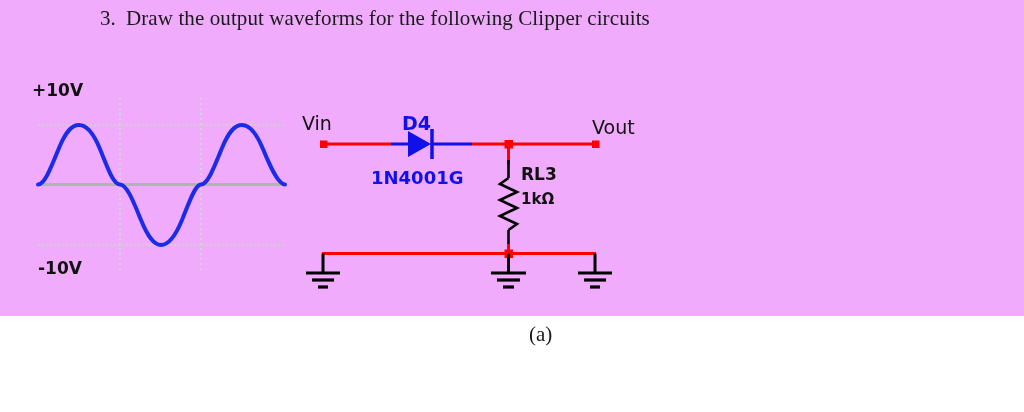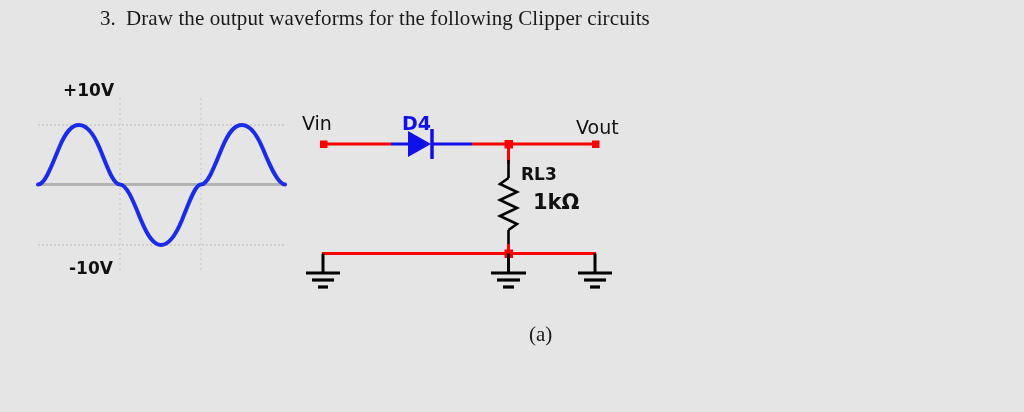--- a/index.html
+++ b/index.html
@@ -11,22 +11,22 @@
     width: 1024px;
     height: 412px;
     position: relative;
     font-family: "Liberation Sans", sans-serif;
     overflow: hidden;
   }
   .page {
     position: absolute;
     left: 0; top: 0;
     width: 1024px;
-    height: 412px;
-    background: #e5e5e5;
+    height: 316px;
+    background: #f0abfc;
   }
 
   
   .question {
     position: absolute;
     left: 100px;
     top: 6px;
     font-family: "Liberation Serif", serif;
     font-size: 21px;
     color: #1a1a1a;
@@ -46,21 +46,20 @@
     width: 300px;
     height: 230px;
   }
   .wave-label {
     position: absolute;
     font-family: "DejaVu Sans", sans-serif;
     font-weight: bold;
     font-size: 17px;
     color: #111111;
     white-space: nowrap;
-    margin-left: 31px;
   }
   .lbl-plus10 { left: 32px; top: 80px; }
   .lbl-minus10 { left: 38px; top: 258px; }
 
   .wave-svg {
     position: absolute;
     left: 0;
     top: 0;
   }
 
@@ -81,21 +80,21 @@
     position: absolute;
     white-space: nowrap;
     font-family: "DejaVu Sans", sans-serif;
   }
   .t-vin {
     left: 302px; top: 112px;
     font-size: 19px;
     color: #111111;
   }
   .t-vout {
-    left: 576px; top: 116px;
+    left: 592px; top: 116px;
     font-size: 19px;
     color: #111111;
   }
   .t-d4 {
     left: 402px; top: 112px;
     font-size: 19px;
     font-weight: bold;
     color: #1010e8;
   }
   .t-part {
@@ -105,24 +104,23 @@
     color: #1010e8;
   }
   .t-rl3 {
     left: 521px; top: 164px;
     font-size: 17px;
     font-weight: bold;
     color: #111111;
   }
   .t-rval {
     left: 521px; top: 190px;
-    font-size: 21px;
-    font-weight: bold;
-    color: #111111;
-    margin-left: 12px;
+    font-size: 15px;
+    font-weight: bold;
+    color: #111111;
   }
 
   
   .caption {
     position: absolute;
     left: 529px;
     top: 322px;
     font-family: "Liberation Serif", serif;
     font-size: 21px;
     color: #1a1a1a;
@@ -221,18 +219,19 @@
         <line x1="288" y1="173" x2="322" y2="173" stroke="#000000" stroke-width="3.2"></line>
         <line x1="294" y1="180" x2="316" y2="180" stroke="#000000" stroke-width="3.2"></line>
         <line x1="300" y1="187" x2="310" y2="187" stroke="#000000" stroke-width="3.2"></line>
       </g>
     </svg>
   </div>
 
   <div class="ctext t-vin">Vin</div>
   <div class="ctext t-vout">Vout</div>
   <div class="ctext t-d4">D4</div>
+  <div class="ctext t-part">1N4001G</div>
   <div class="ctext t-rl3">RL3</div>
   <div class="ctext t-rval">1kΩ</div>
 
   <div class="caption">(a)</div>
 
 </div>
 
 </body></html>

